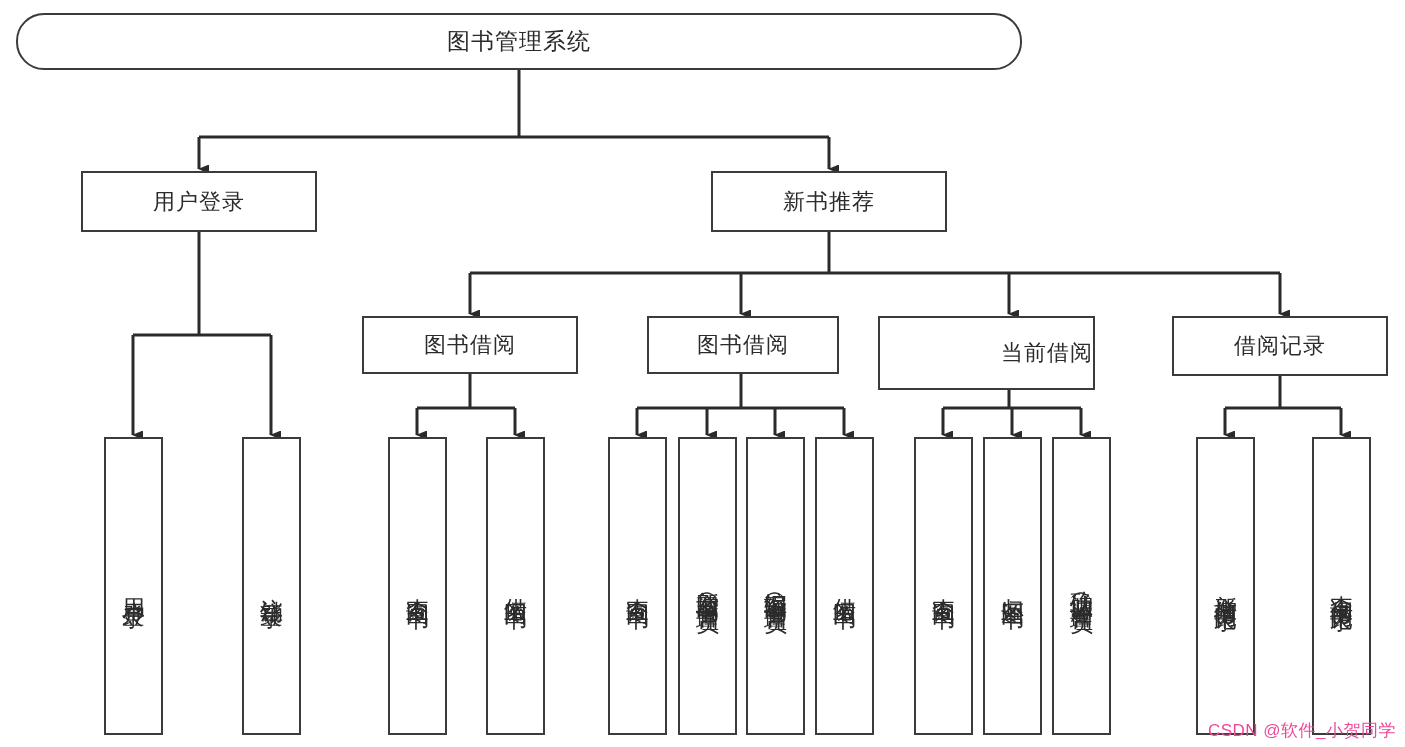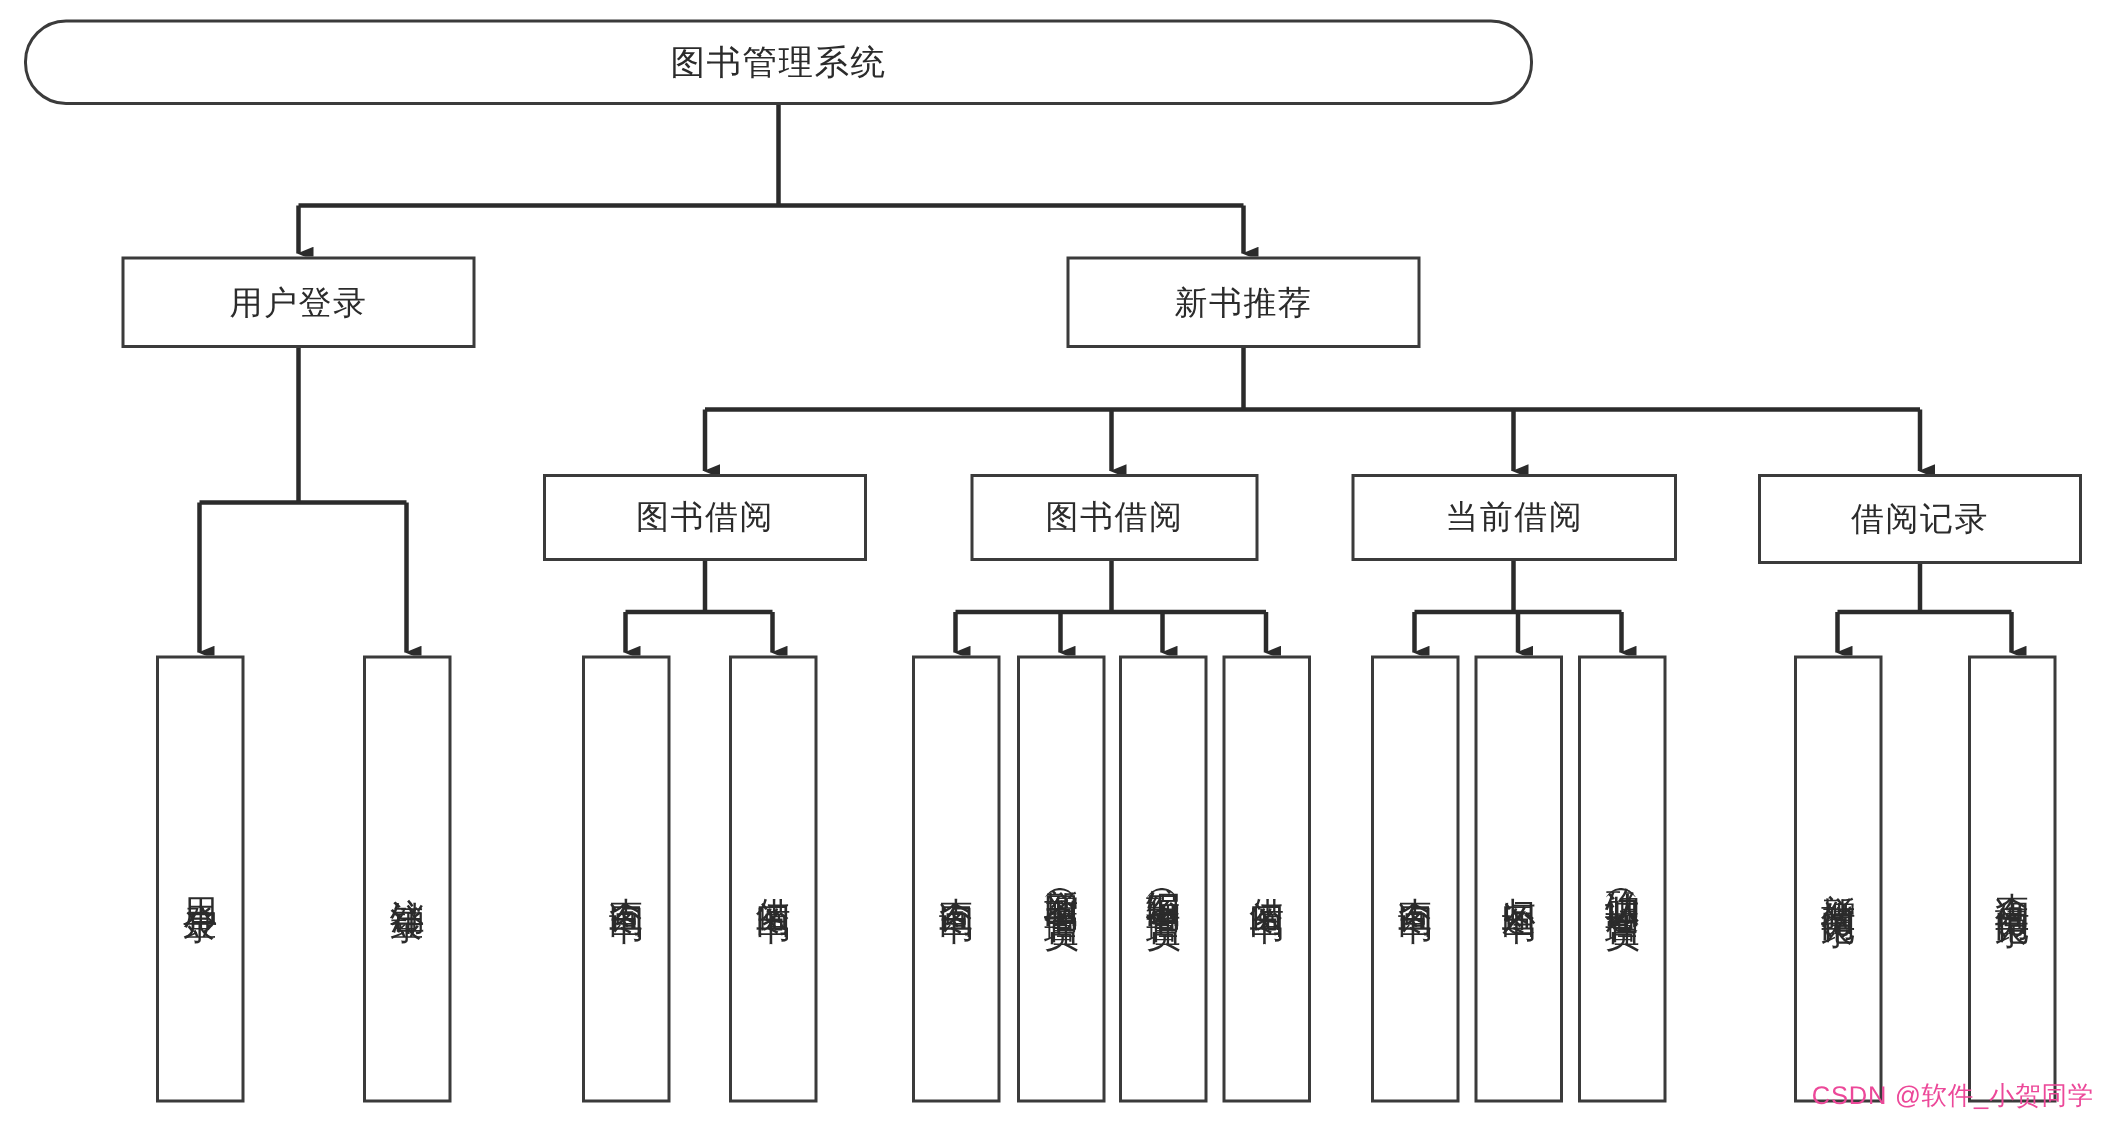--- a/index.html
+++ b/index.html
@@ -126,21 +126,21 @@
       </div>
       <div class="node-box horizontal" id="book-management" style="left: 711px; top: 171px; width: 236px; height: 61px;">
         <span class="node-label">新书推荐</span>
       </div>
       <div class="node-box horizontal" id="new-book-recommend" style="left: 362px; top: 316px; width: 216px; height: 58px;">
         <span class="node-label">图书借阅</span>
       </div>
       <div class="node-box horizontal" id="book-borrow" style="left: 647px; top: 316px; width: 192px; height: 58px;">
         <span class="node-label">图书借阅</span>
       </div>
-      <div class="node-box horizontal" id="current-borrow" style="left: 901px; top: 316px; width: 217px; height: 58px;">
+      <div class="node-box horizontal" id="current-borrow" style="left: 878px; top: 316px; width: 217px; height: 74px; justify-content: flex-end;">
         <span class="node-label">当前借阅</span>
       </div>
       <div class="node-box horizontal" id="borrow-record" style="left: 1172px; top: 316px; width: 216px; height: 60px;">
         <span class="node-label">借阅记录</span>
       </div>
       <div class="node-box vertical" id="leaf-user-login" style="left: 104px; top: 437px; width: 59px; height: 298px;">
         <span class="node-label">用户登录</span>
       </div>
       <div class="node-box vertical" id="leaf-logout" style="left: 242px; top: 437px; width: 59px; height: 298px;">
         <span class="node-label">注销登录</span>

